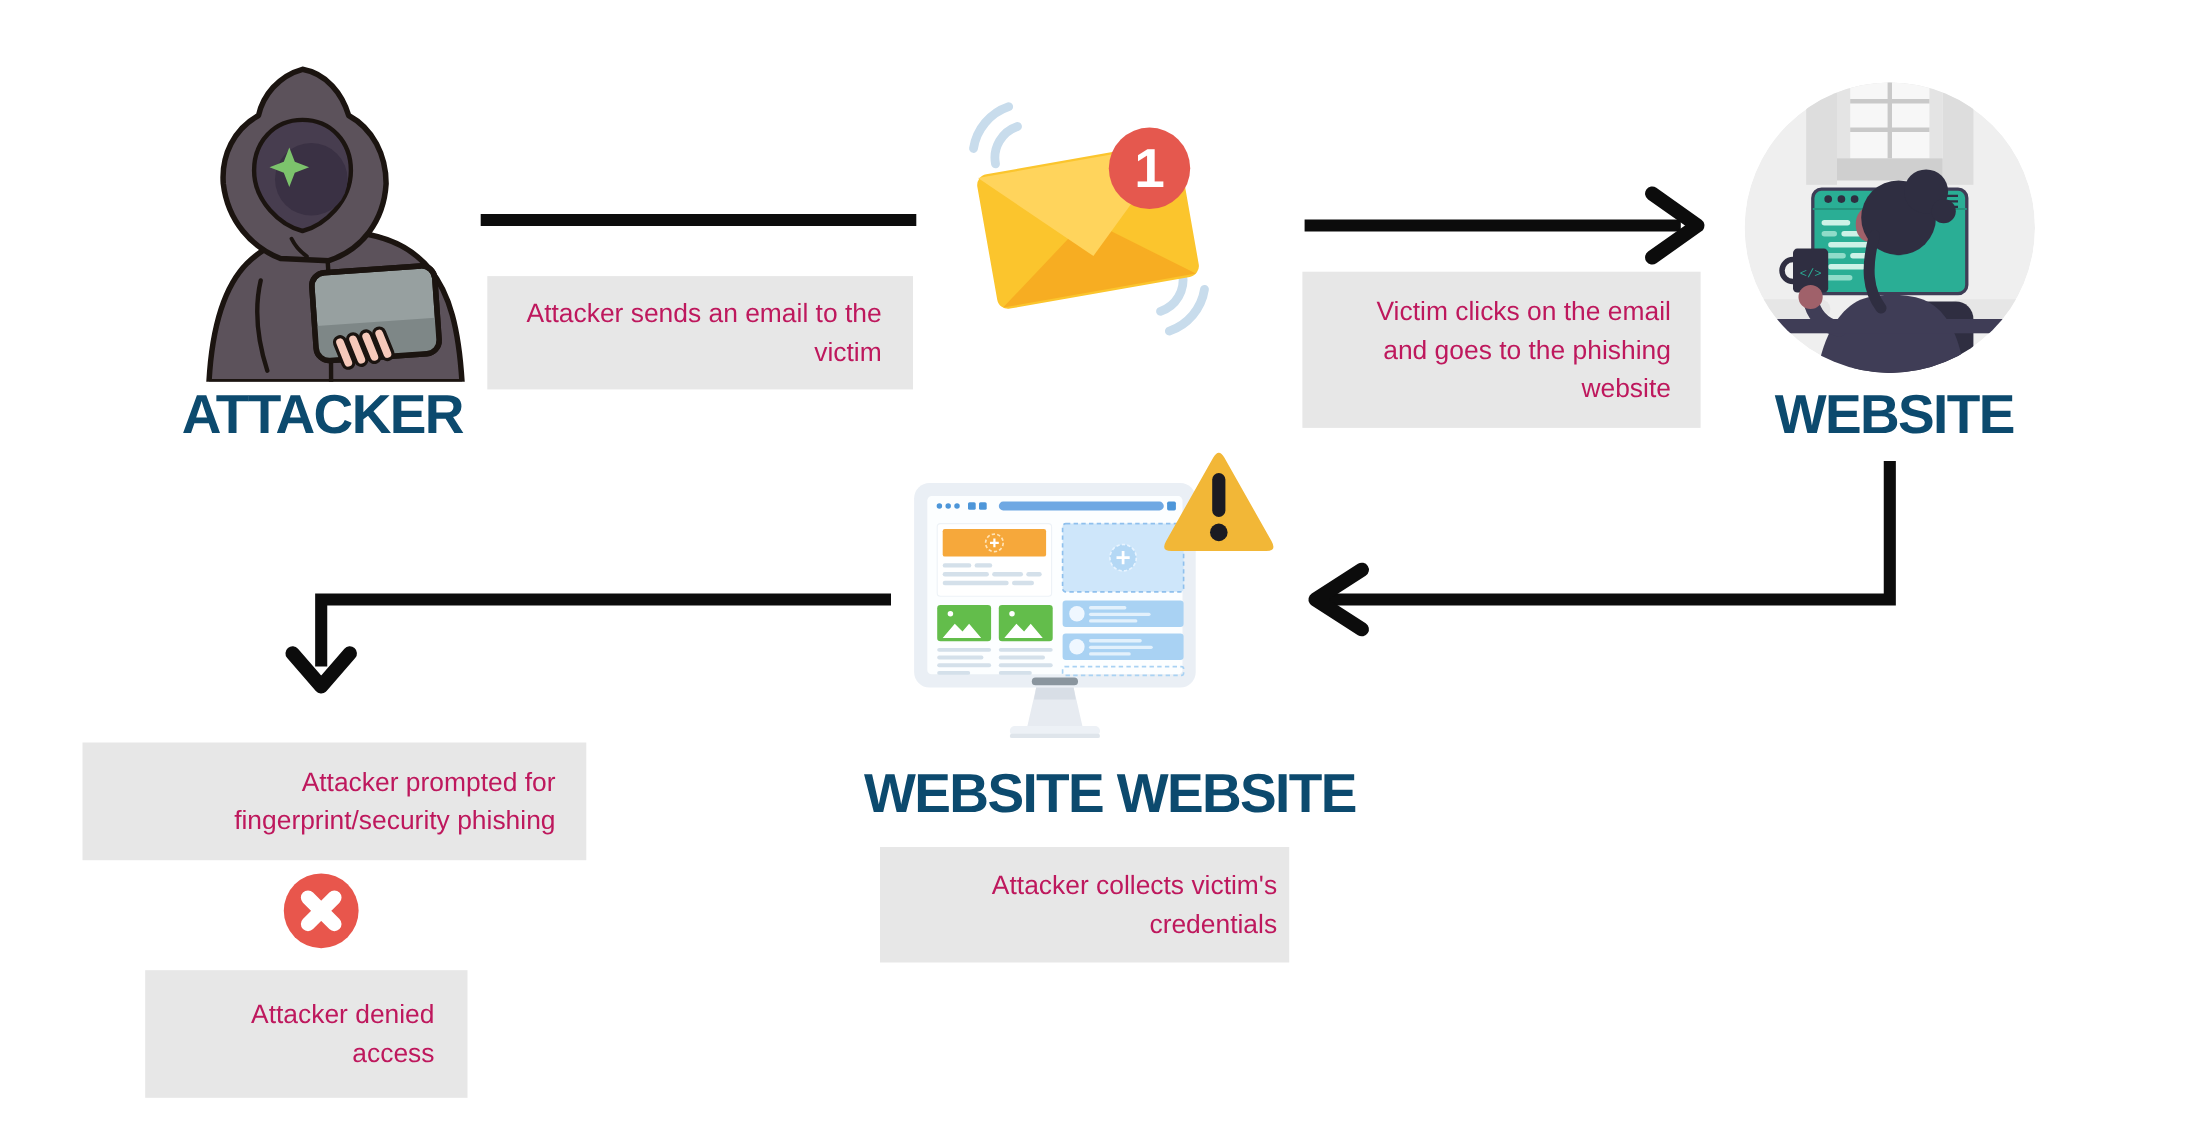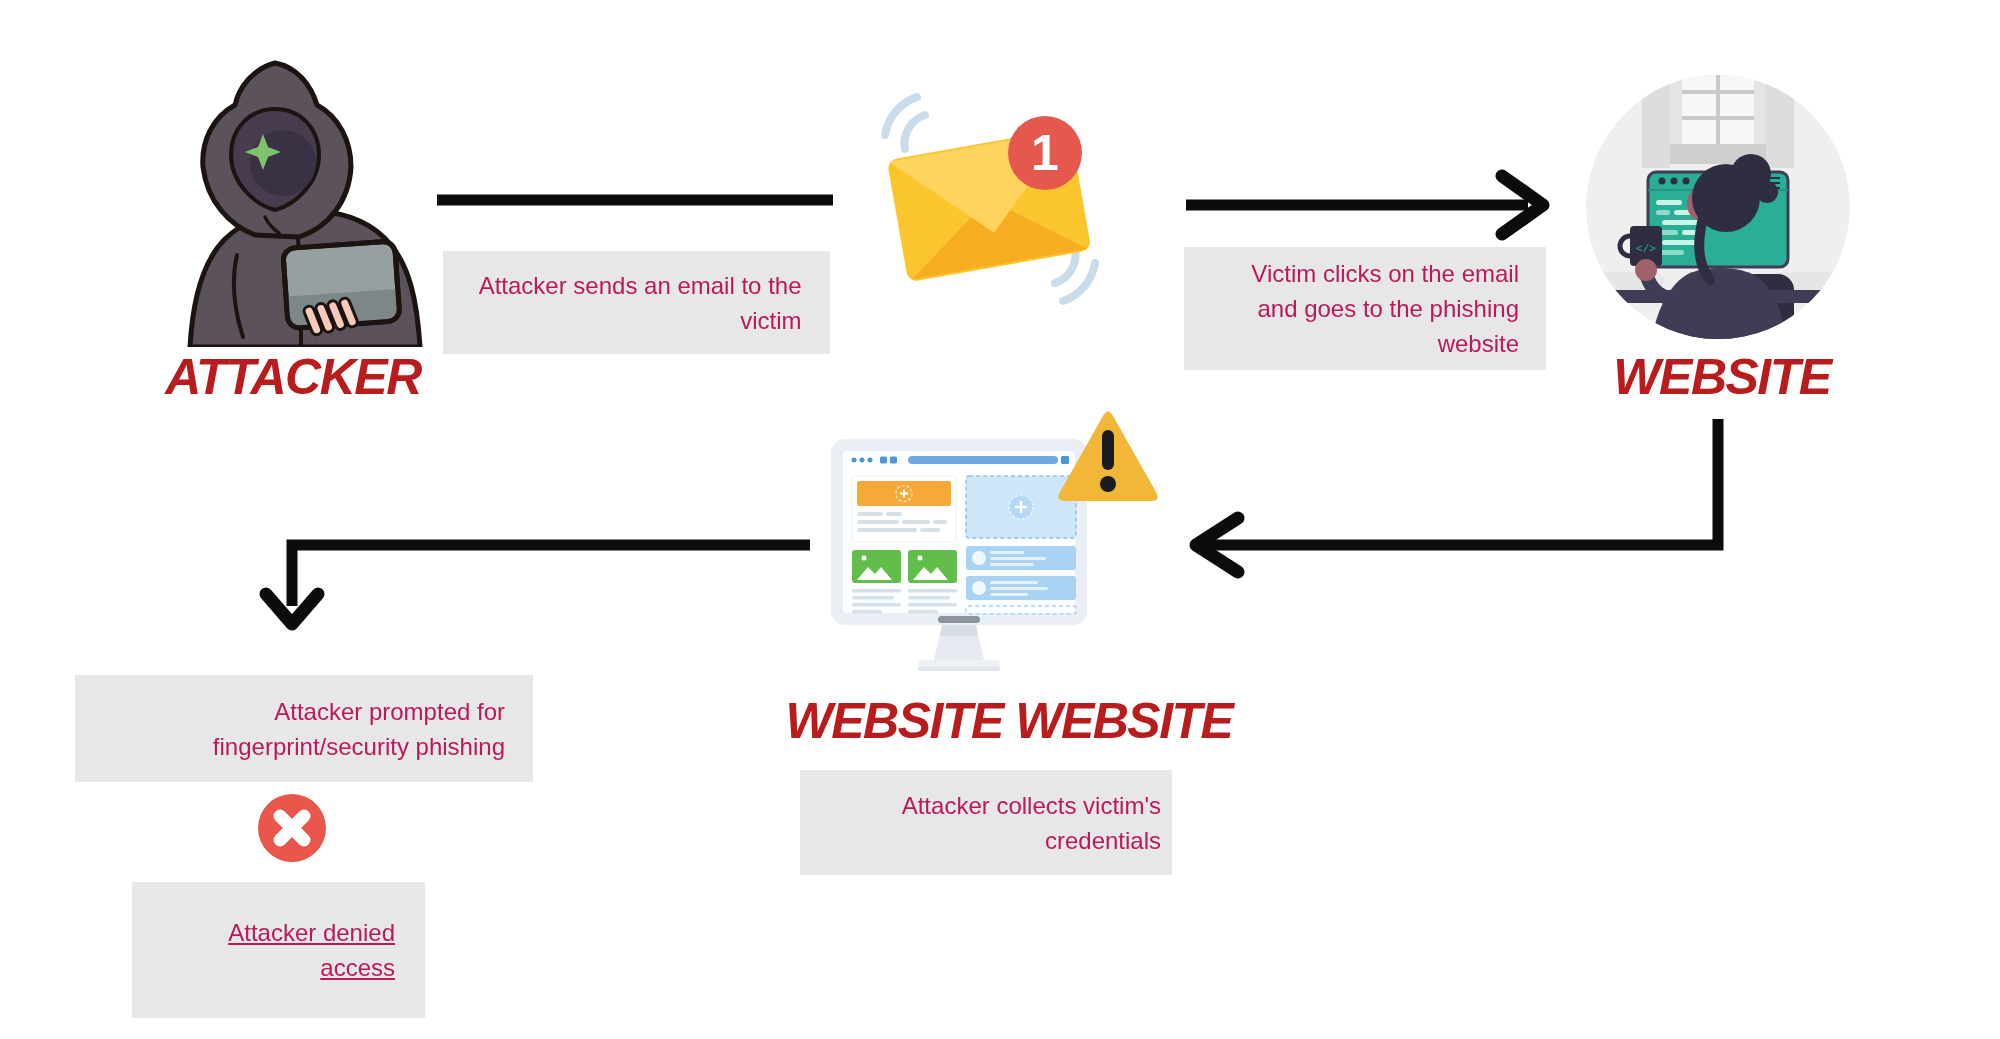--- a/index.html
+++ b/index.html
@@ -1,34 +1,34 @@
 <!DOCTYPE html>
 <html><head>
 <meta charset="utf-8">
 <style>
   html,body{margin:0;padding:0;background:#ffffff;}
   .page{position:relative;width:2000px;height:1039px;background:#ffffff;overflow:hidden;
         font-family:"Liberation Sans",sans-serif;}
-  .node-label{position:absolute;color:#b91c1c;font-weight:bold;font-size:50px;
-              letter-spacing:-1.5px;text-align:center;white-space:nowrap;font-style:italic;}
+  .node-label{position:absolute;color:#0c4a6e;font-weight:bold;font-size:50px;
+              letter-spacing:-1.5px;text-align:center;white-space:nowrap;}
   .callout{position:absolute;background:#e7e7e7;color:#be185d;font-size:24px;line-height:35px;
            display:flex;align-items:center;justify-content:center;text-align:right;}
   .callout span{display:block;}
   #label-attacker{left:123px;top:348px;width:340px;}
   #label-victim{left:1552px;top:348px;width:340px;}
   #label-phishing{left:759px;top:692px;width:500px;}
   #callout-step1{left:443px;top:251px;width:387px;height:103px;padding:0;}
   #callout-step1 span{width:330px;}
-  #callout-step2{left:1184px;top:247px;width:362px;height:123px;}
+  #callout-step2{left:1184px;top:247px;width:362px;height:142px;}
   #callout-step2 span{width:308px;}
   #callout-step3{left:800px;top:770px;width:372px;height:105px;}
   #callout-step3 span{width:350px;}
   #callout-step4{left:75px;top:675px;width:458px;height:107px;}
   #callout-step4 span{width:402px;}
-  #callout-step5{left:132px;top:882px;width:293px;height:136px;text-decoration:underline;}
+  #callout-step5{left:132px;top:882px;width:293px;height:116px;}
   #callout-step5 span{width:233px;}
   .icon-abs{position:absolute;}
   #attacker-icon{left:177px;top:55px;}
   #email-icon{left:865px;top:85px;}
   #victim-icon{left:1586px;top:74px;}
   #phishing-icon{left:828px;top:436px;}
   #warning-icon{left:1052px;top:404px;}
   #denied-icon{left:256px;top:792px;}
   #flow-arrows{left:0;top:0;pointer-events:none;}
 </style>

